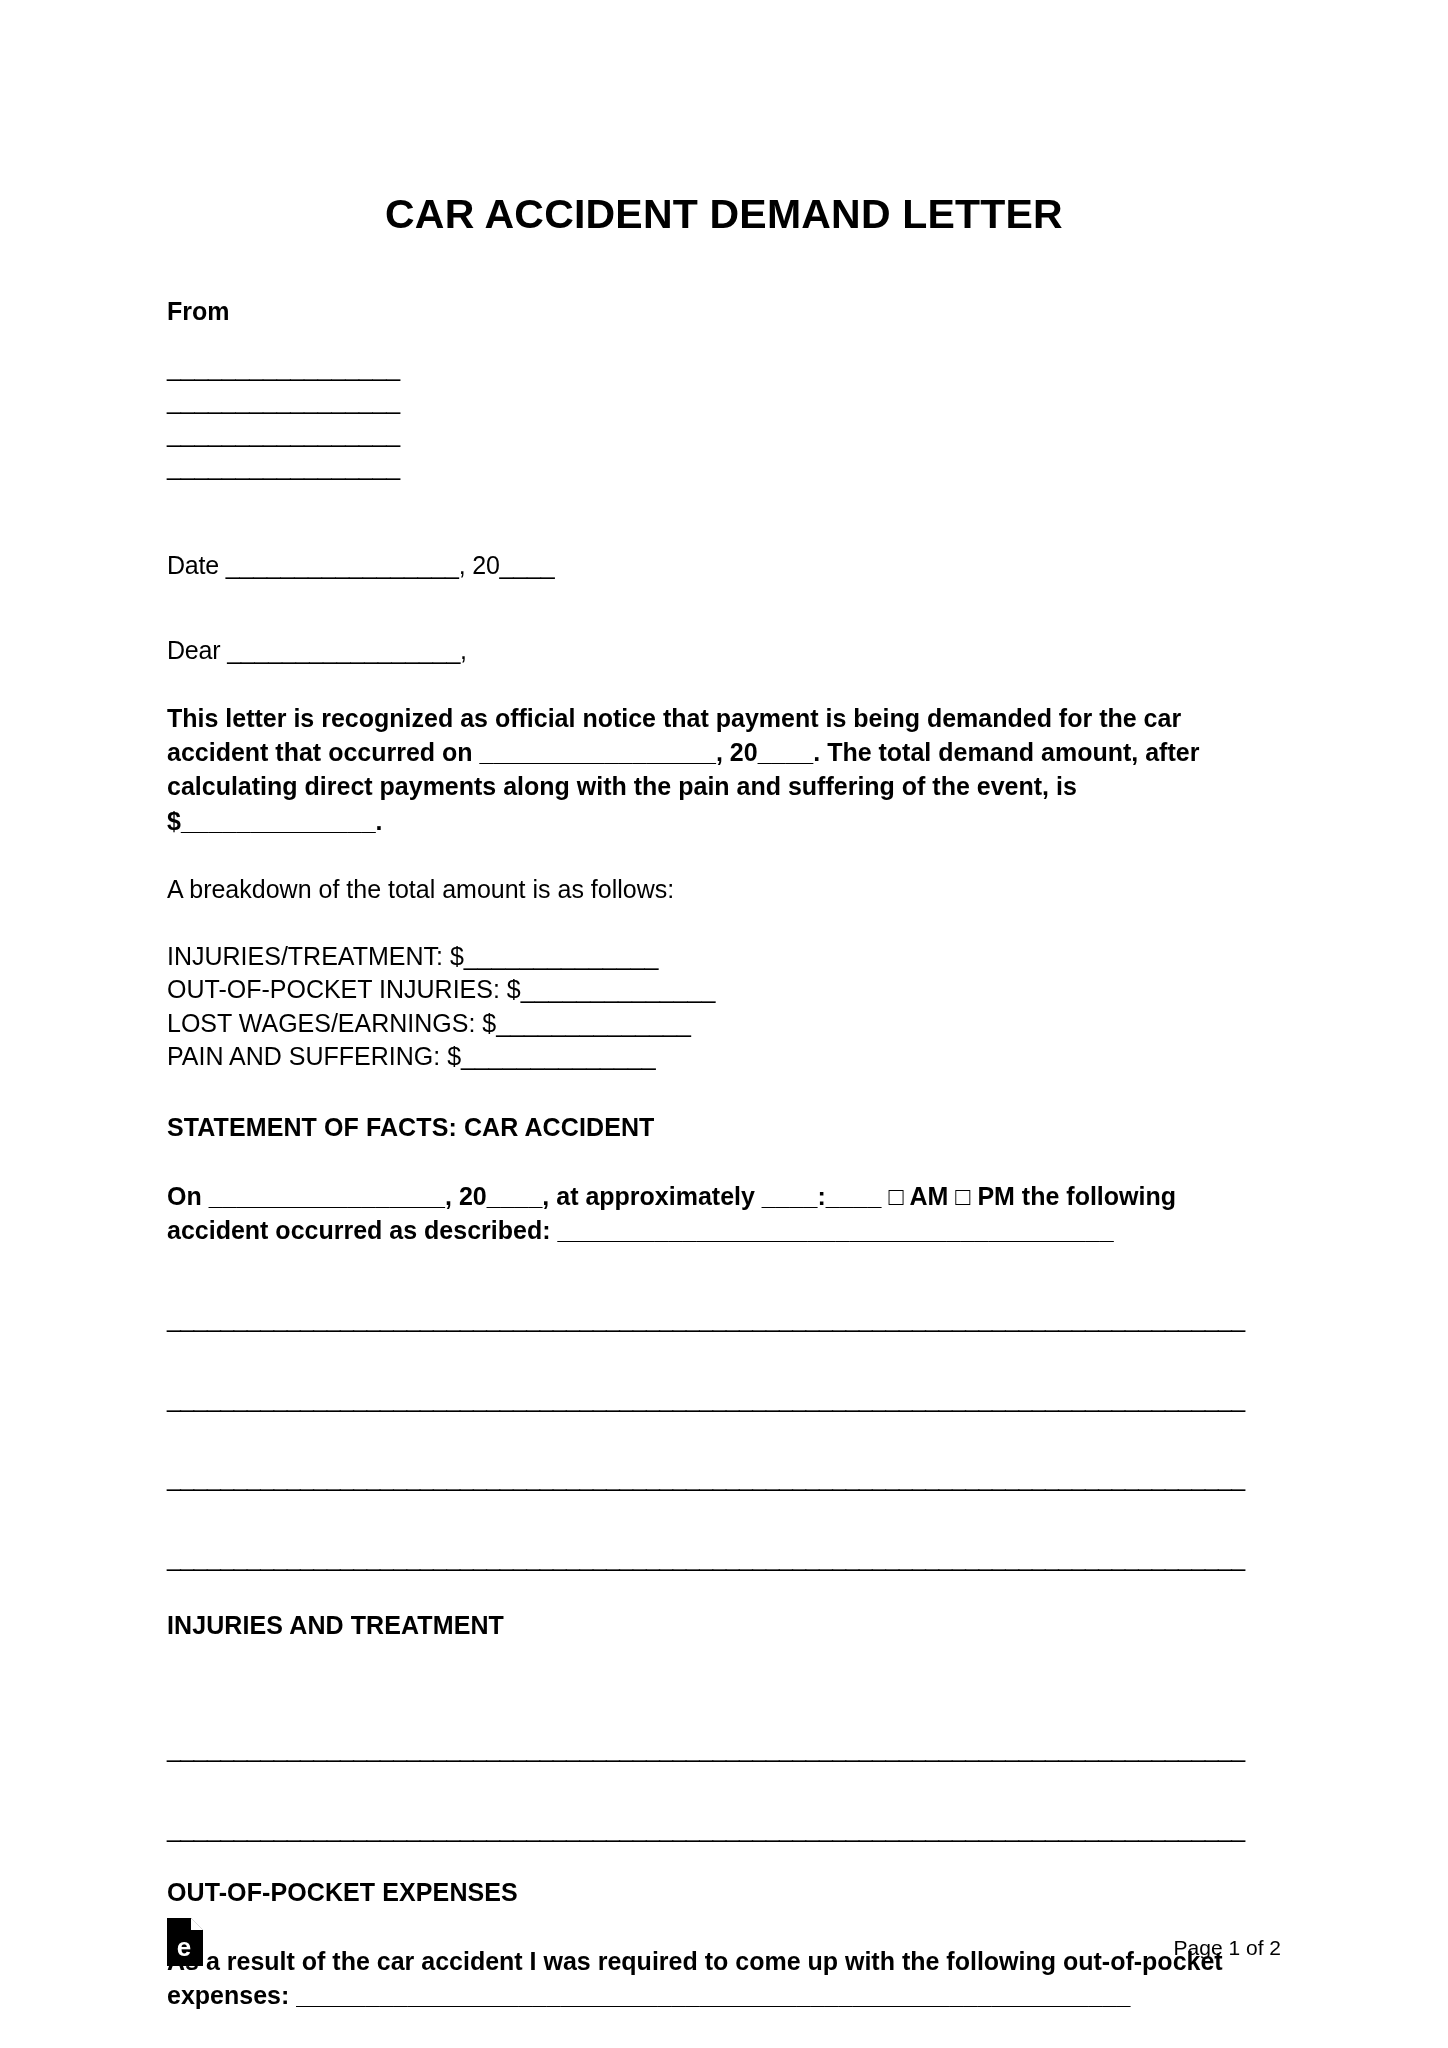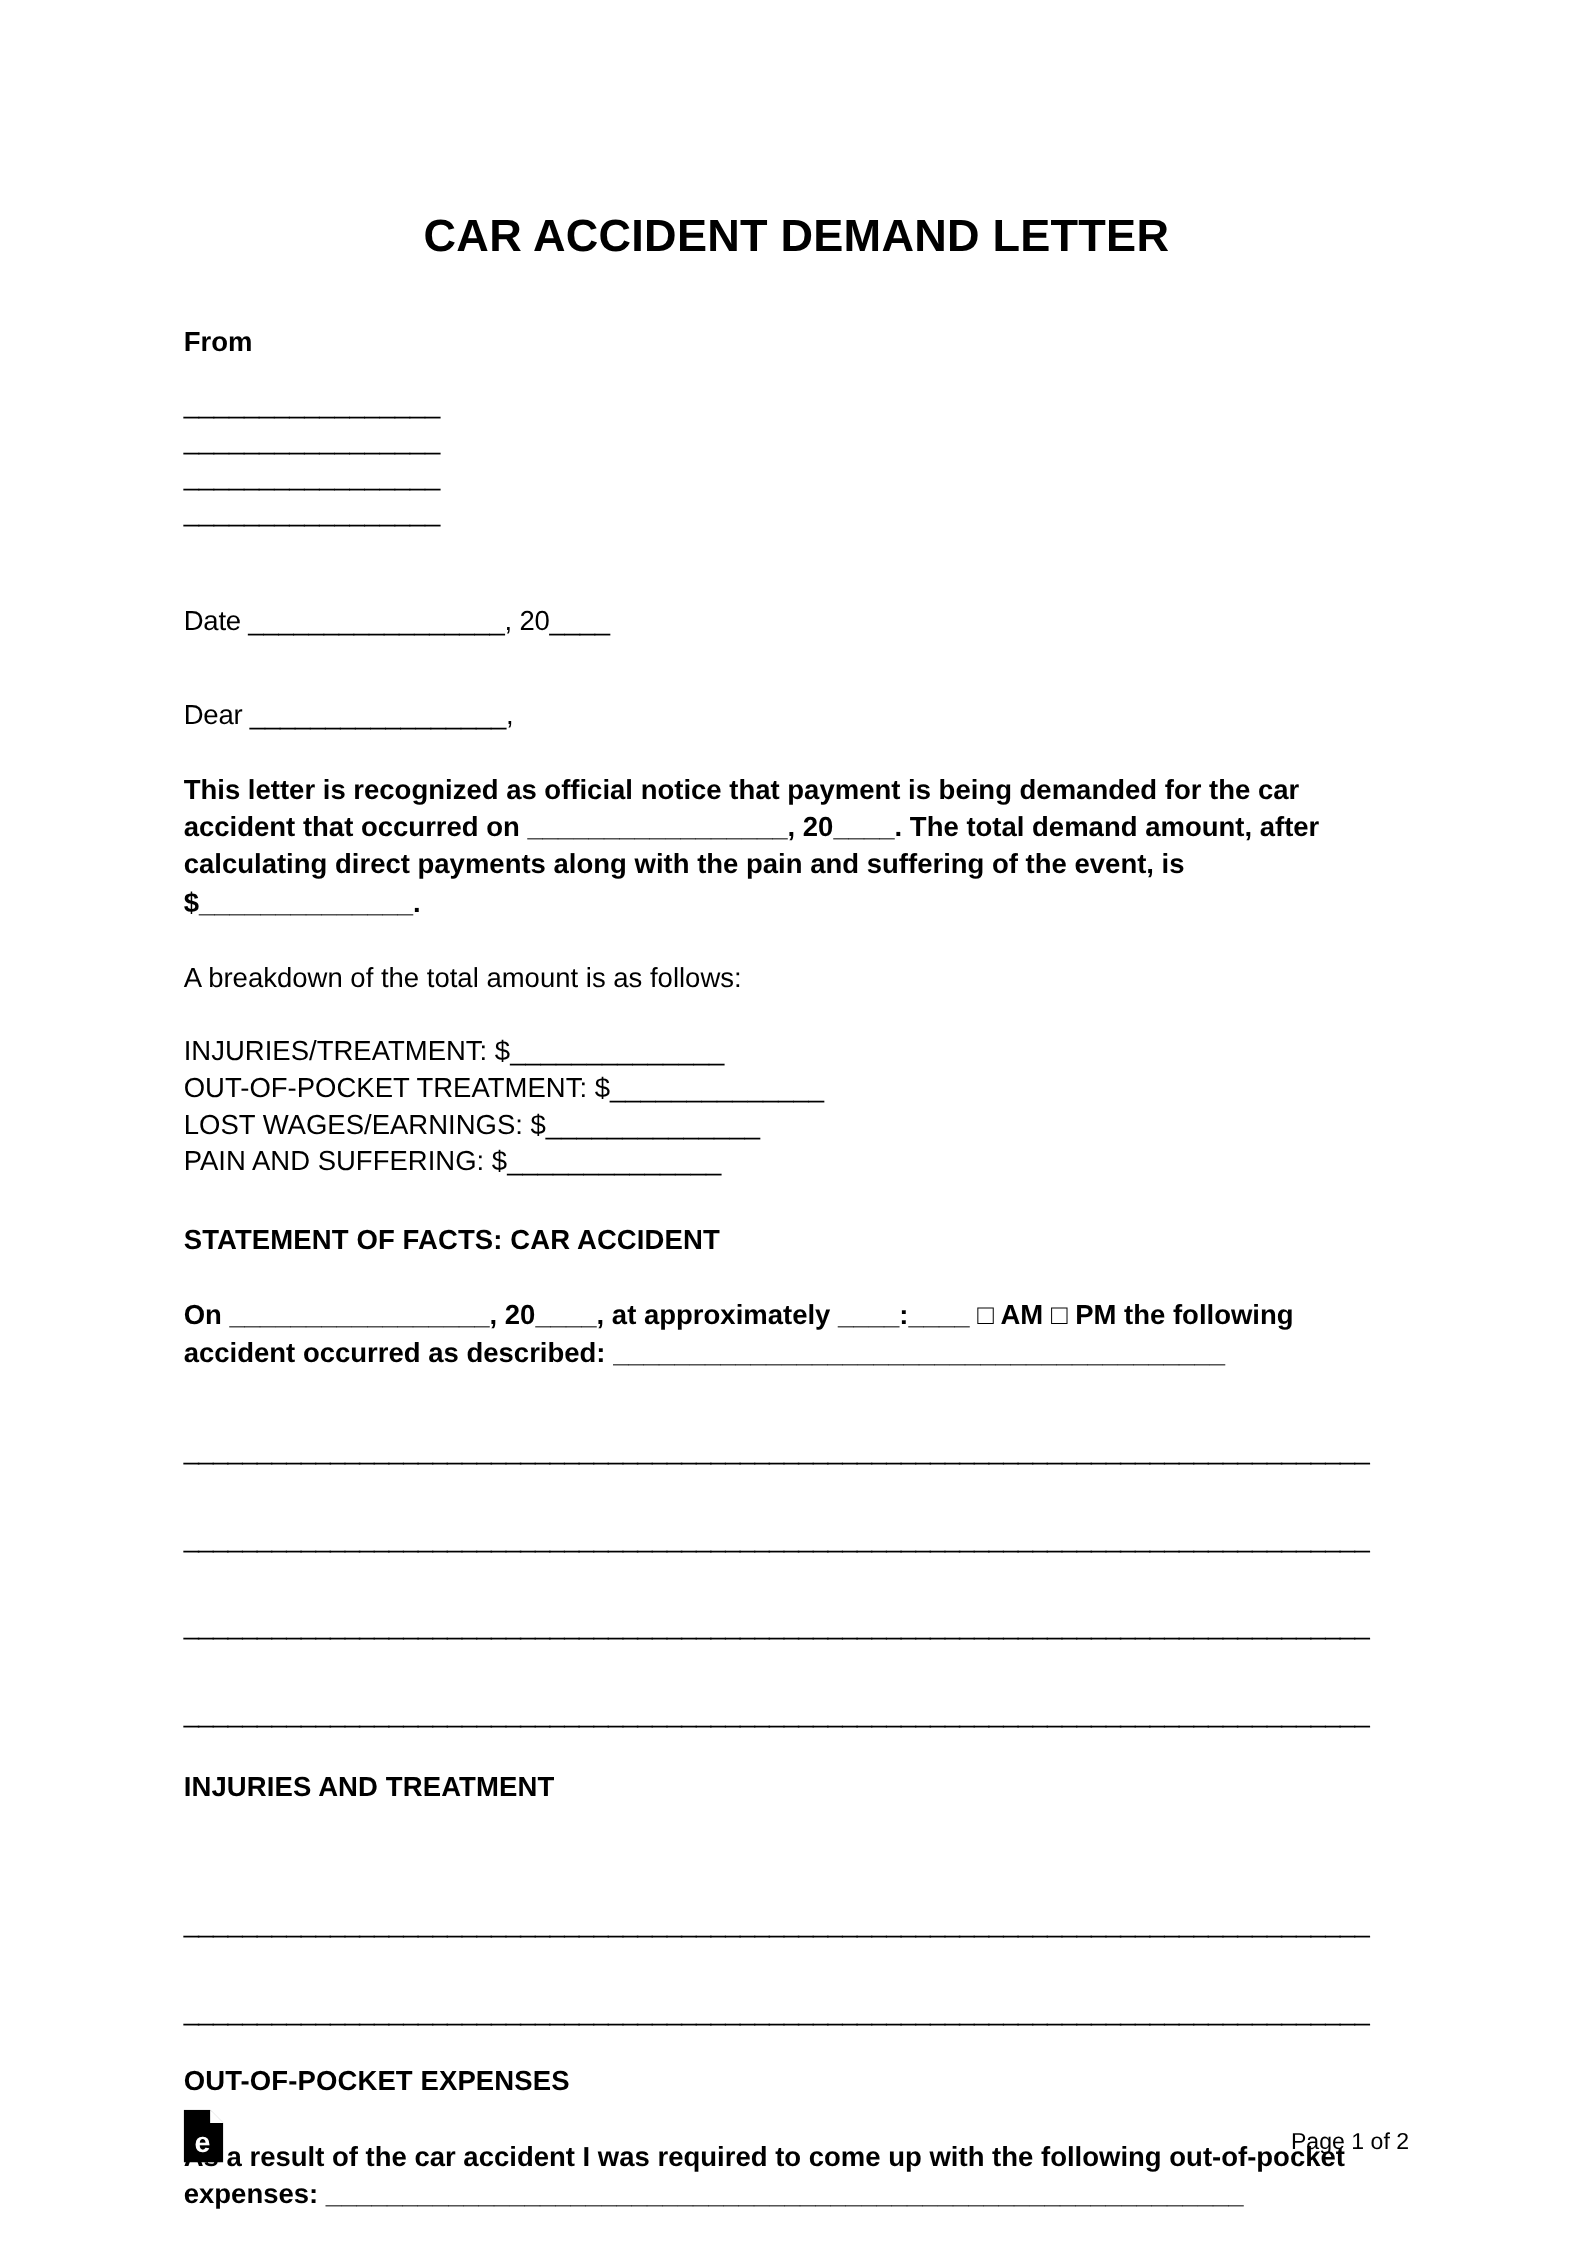--- a/index.html
+++ b/index.html
@@ -159,21 +159,21 @@
       <div class="para">This letter is recognized as official notice that payment is being demanded for the car accident that occurred on _________________, 20____. The total demand amount, after calculating direct payments along with the pain and suffering of the event, is $______________.</div>
 
       <div class="block-gap-md"></div>
 
       <div class="body-text">A breakdown of the total amount is as follows:</div>
 
       <div class="block-gap-md"></div>
 
       <div>
         <div class="list-line">INJURIES/TREATMENT: $______________</div>
-        <div class="list-line">OUT-OF-POCKET TREATMENT: $______________</div>
+        <div class="list-line">OUT-OF-POCKET INJURIES: $______________</div>
         <div class="list-line">LOST WAGES/EARNINGS: $______________</div>
         <div class="list-line">PAIN AND SUFFERING: $______________</div>
       </div>
 
       <div style="height:38px"></div>
 
       <div class="section-head">STATEMENT OF FACTS: CAR ACCIDENT</div>
 
       <div class="block-gap-md"></div>
 

